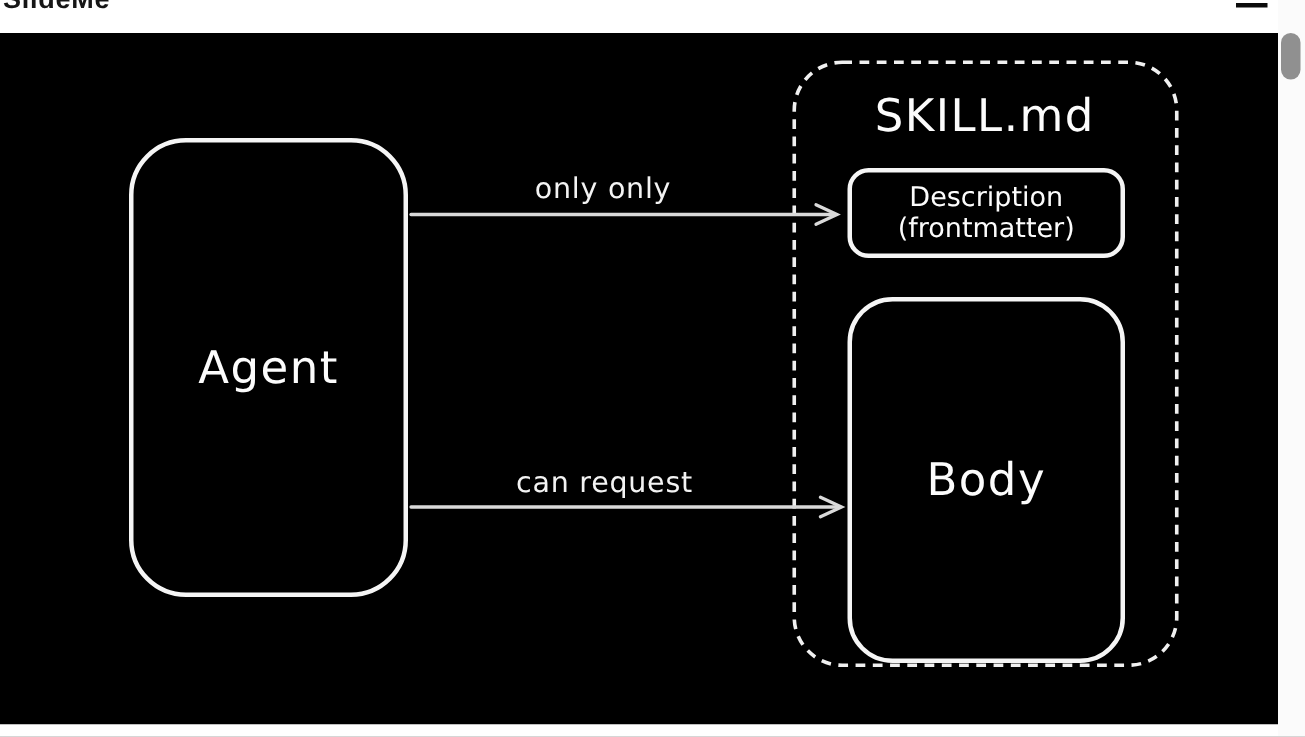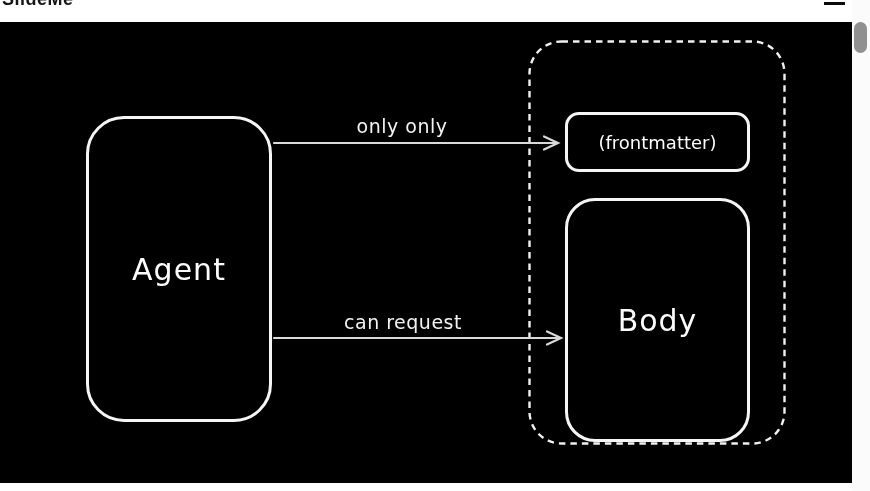--- a/index.html
+++ b/index.html
@@ -60,21 +60,20 @@
     display: flex;
     align-items: center;
     justify-content: center;
     text-align: center;
   }
 
   .agent-box {
     left: 86px; top: 70px;
     width: 186px; height: 306px;
     border-radius: 38px;
-    margin-top: 24px;
   }
   .agent-box .node-label {
     font-size: 30px;
     letter-spacing: 1px;
     color: #fcfcfc;
   }
 
   .skill-title {
     position: absolute;
     left: 529px; top: 38px;
@@ -167,22 +166,24 @@
       <g stroke="#d9d9d9" stroke-width="2.2" fill="none" stroke-linecap="round">
         <path d="M274 316 L559 316"></path>
         <path d="M547 309.5 L561 316 L547 322.5"></path>
       </g>
     </svg>
 
     <div class="node agent-box">
       <span class="node-label">Agent</span>
     </div>
 
+    <div class="skill-title">SKILL.md</div>
 
     <div class="node desc-box">
+      <span class="node-line">Description</span>
       <span class="node-line">(frontmatter)</span>
     </div>
 
     <div class="node body-box">
       <span class="node-label">Body</span>
     </div>
 
     <div class="arrow-label arrow-label-top">only only</div>
 
     <div class="arrow-label arrow-label-bottom">can request</div>

